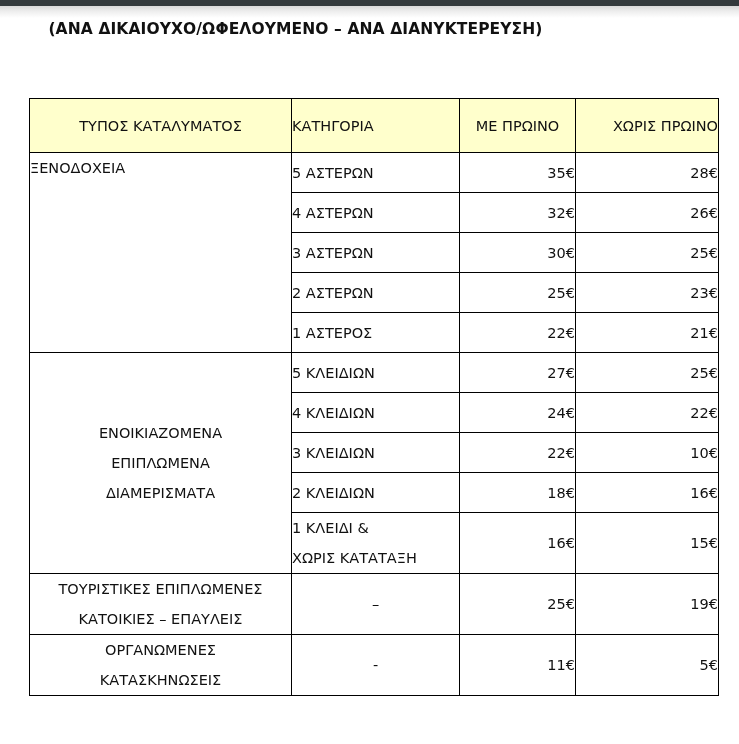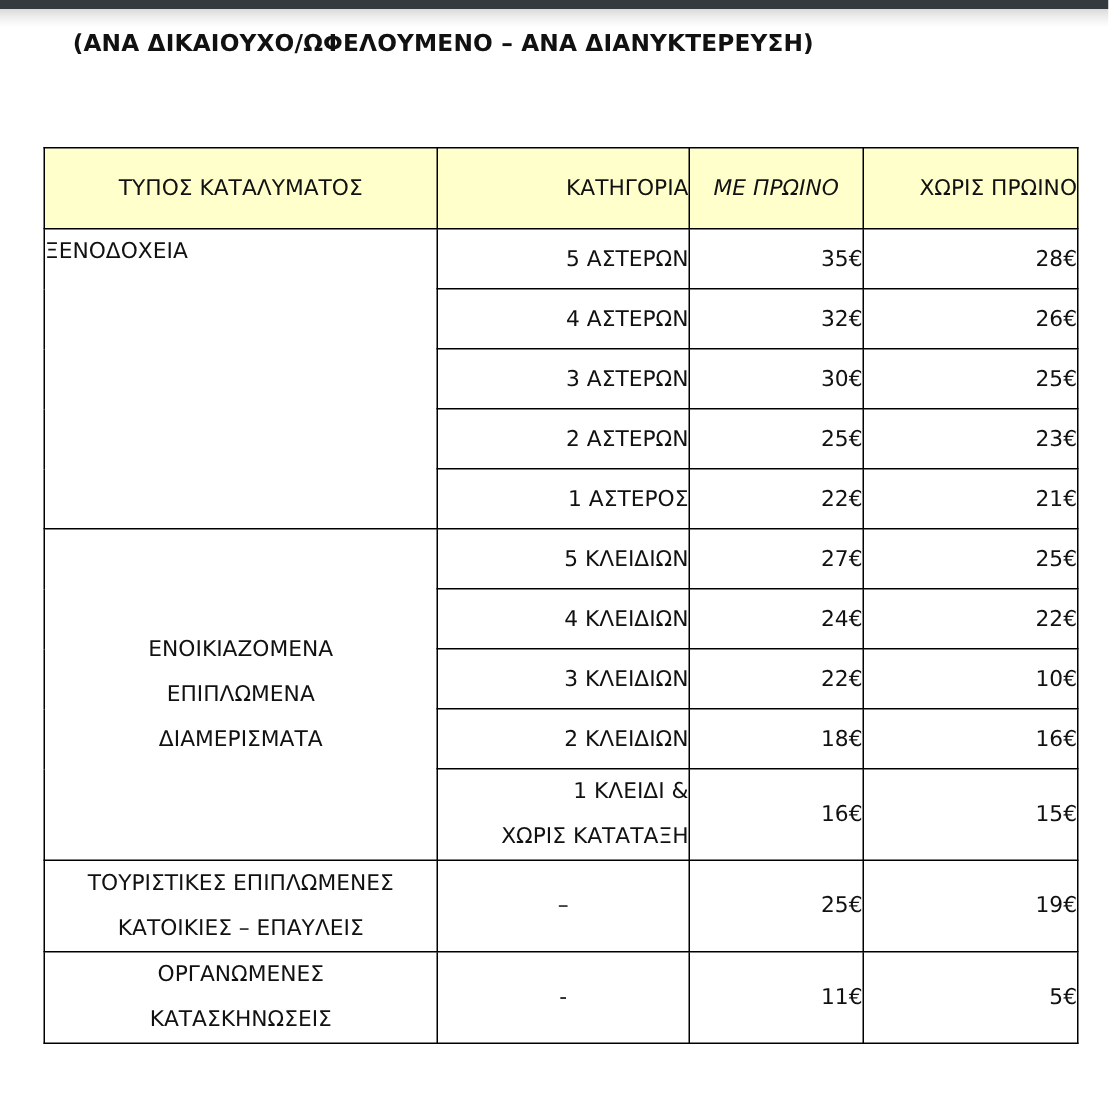--- a/index.html
+++ b/index.html
@@ -66,39 +66,39 @@
   
   thead th {
     background: #ffffcc;
     font-weight: bold;
     font-size: 14.5px;
     height: 54px;
     line-height: 20px;
     vertical-align: middle;
   }
   th.h-type    { text-align: center; }
-  th.h-cat     { text-align: right; }
-  th.h-with    { text-align: center; font-style: italic; }
+  th.h-cat     { text-align: left; }
+  th.h-with    { text-align: center; }
   th.h-without { text-align: right; padding-left: 11px; }
 
   
   tbody td {
     font-size: 14.5px;
     height: 40px;
     vertical-align: middle;
   }
   td.group-cell {
     vertical-align: middle;
     line-height: 30px;
   }
   td.group-cell.top-anchor {
     vertical-align: top;
     padding-top: 52px;
   }
-  td.cat-cell   { text-align: right; }
+  td.cat-cell   { text-align: left; }
   td.price-cell { text-align: right; }
 
   td.two-line {
     line-height: 30px;
     padding: 5px 0;
   }
   td.two-line .ln { display: block; }
 
   td.stack-label {
     text-align: center;

